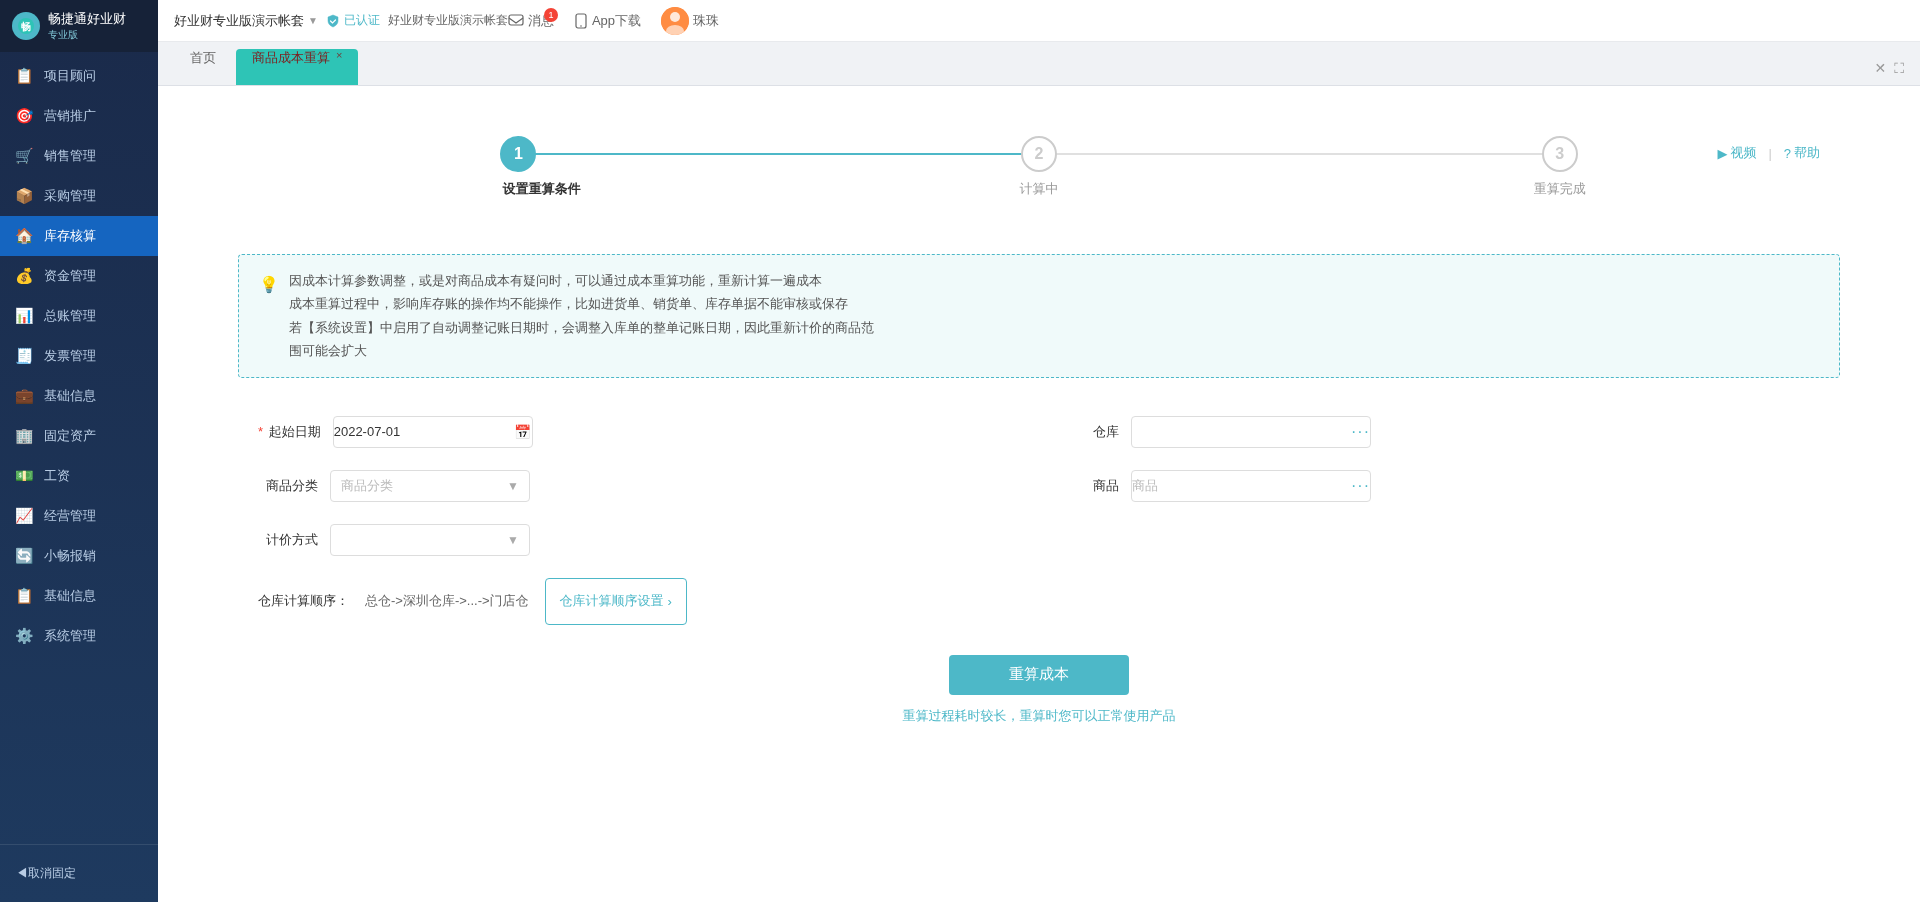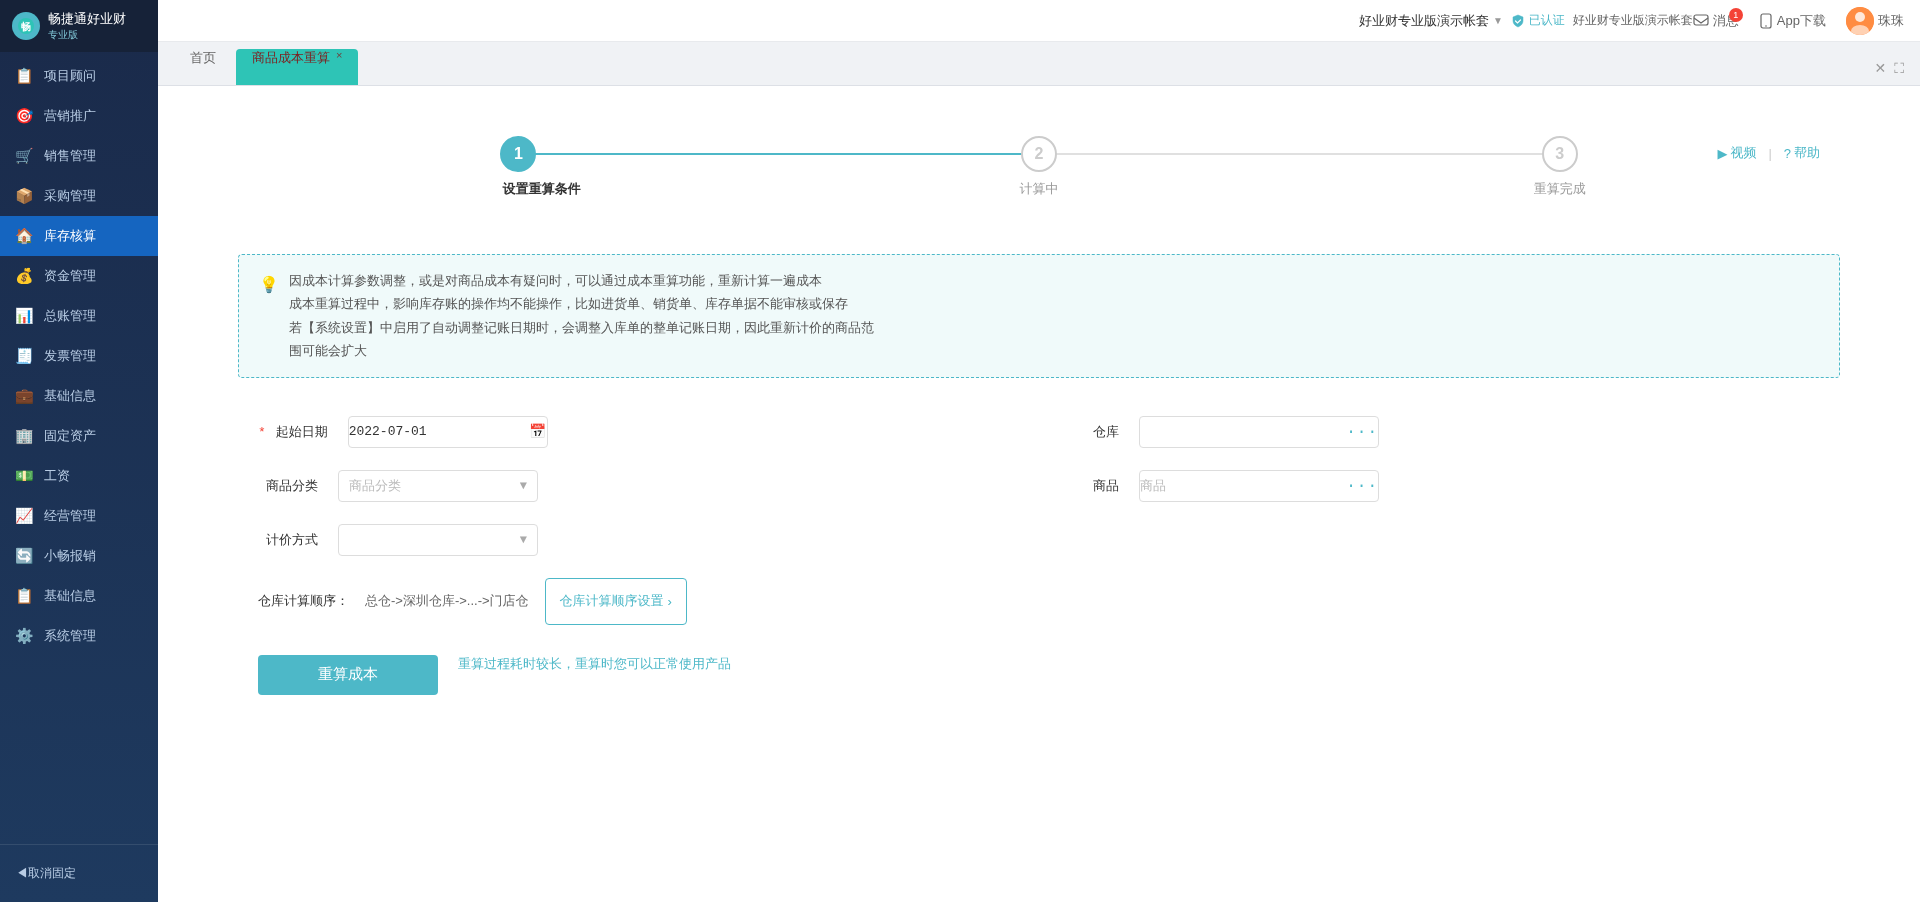--- a/index.html
+++ b/index.html
@@ -93,21 +93,21 @@
 
     
     .topbar {
       height: 42px;
       background: white;
       display: flex;
       align-items: center;
       padding: 0 16px;
       border-bottom: 1px solid #e8eaed;
       flex-shrink: 0;
-      justify-content: flex-end;
+      justify-content: flex-start;
     }
     .topbar-left {
       display: flex;
       align-items: center;
       gap: 8px;
     }
     .account-selector {
       display: flex;
       align-items: center;
       gap: 4px;
@@ -310,22 +310,21 @@
     .form-row {
       display: flex;
       align-items: center;
       margin-bottom: 22px;
       gap: 40px;
     }
     .form-field {
       display: flex;
       align-items: center;
       flex: 1;
-      gap: 20px;
-      font-family: Liberation Mono, monospace;
+      gap: 12px;
     }
     .field-label {
       font-size: 13px;
       color: #333;
       white-space: nowrap;
       min-width: 60px;
       text-align: right;
     }
     .field-required { color: #f44336; margin-right: 2px; }
     .field-input {
@@ -379,23 +378,24 @@
       font-size: 13px;
       cursor: pointer;
       display: flex;
       align-items: center;
       gap: 4px;
     }
 
     
     .submit-area {
       display: flex;
-      flex-direction: row;
+      flex-direction: column;
+      align-items: center;
       margin-top: 30px;
-      gap: 20px;
+      gap: 12px;
     }
     .submit-btn {
       height: 40px;
       width: 180px;
       background: #4db8c8;
       color: white;
       border: none;
       border-radius: 4px;
       font-size: 15px;
       cursor: pointer;

